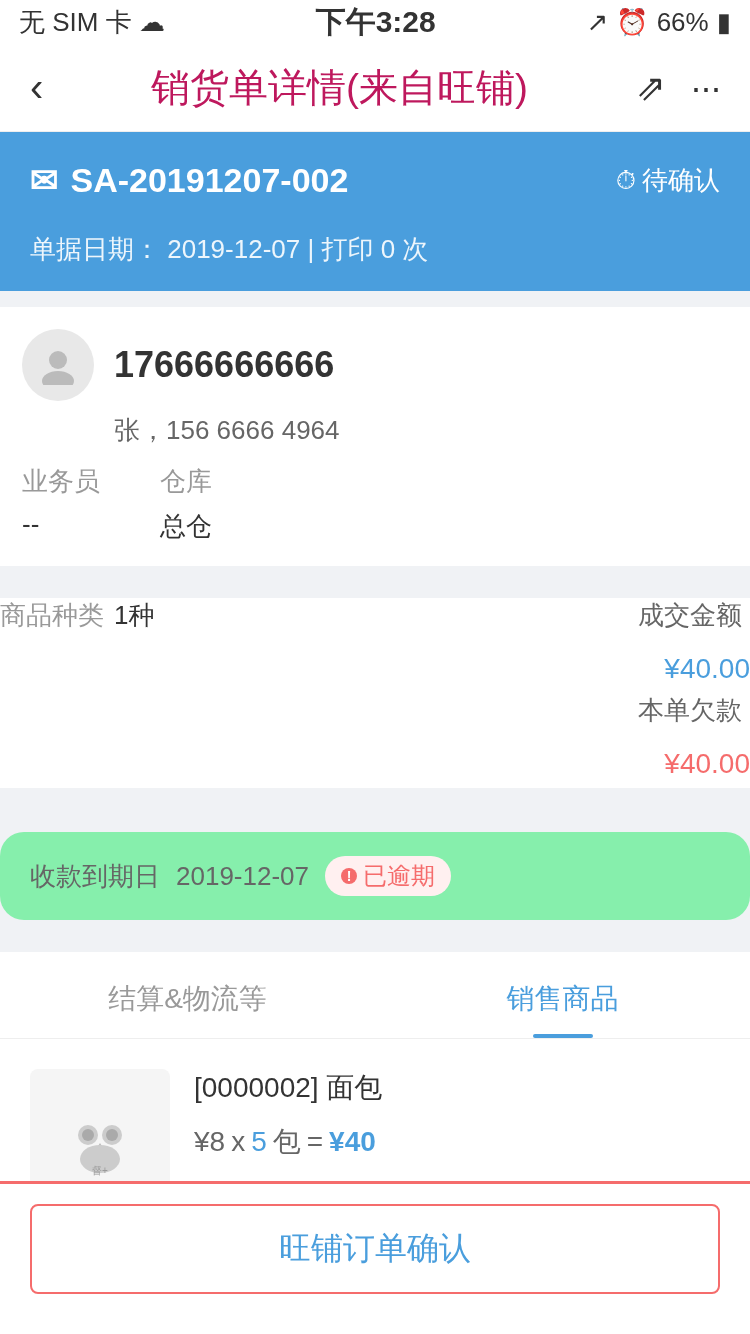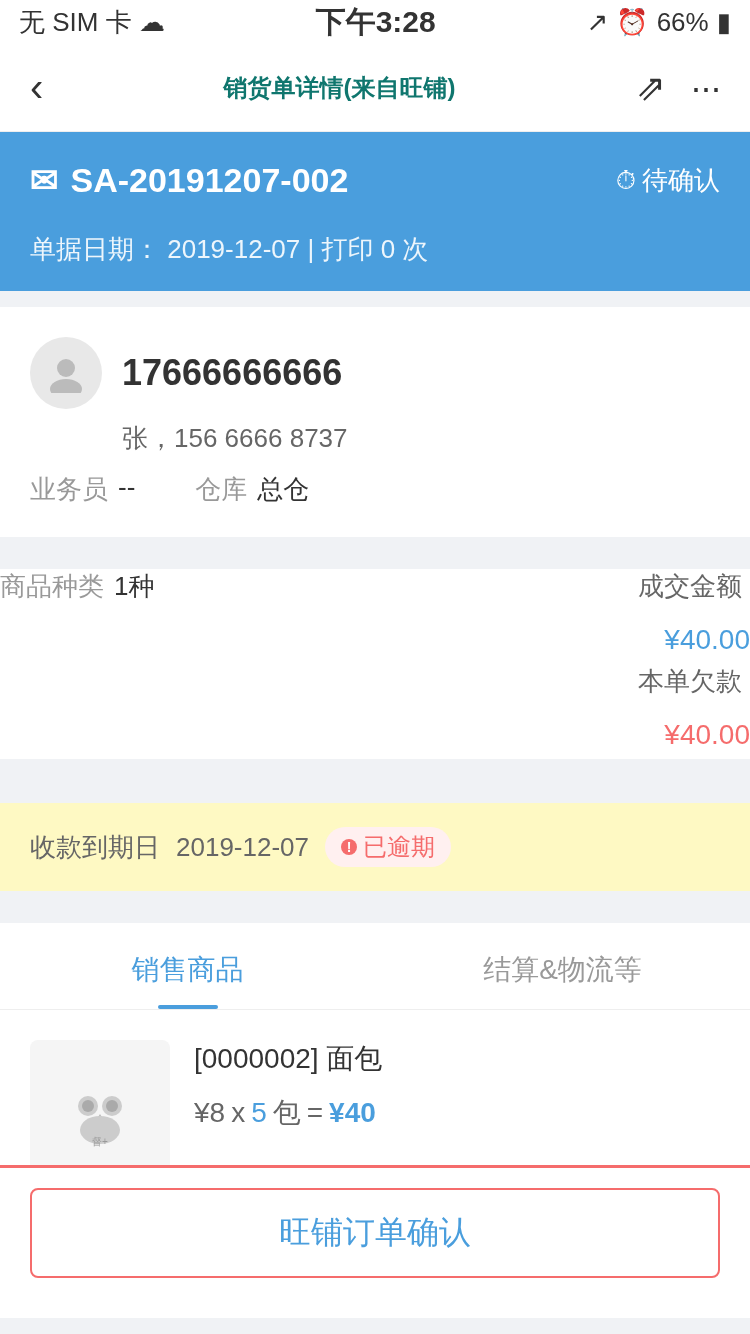--- a/index.html
+++ b/index.html
@@ -32,23 +32,23 @@
     .nav-bar {
       height: 88px;
       background: #fff;
       display: flex;
       align-items: center;
       justify-content: space-between;
       padding: 0 30px;
       border-bottom: 1px solid #eee;
     }
     .nav-title {
-      font-size: 24px;
-      font-weight: 700;
-      color: #0f766e;
+      font-size: 39px;
+      font-weight: 400;
+      color: #be185d;
     }
     .nav-left, .nav-right {
       display: flex;
       align-items: center;
       gap: 24px;
     }
     .back-icon {
       font-size: 40px;
       color: #333;
       cursor: pointer;
@@ -83,21 +83,21 @@
     }
     .order-date {
       color: rgba(255,255,255,0.9);
       font-size: 26px;
       margin-top: 32px;
     }
 
     
     .customer-section {
       background: #fff;
-      padding: 30px;
+      padding: 22px;
       margin-bottom: 16px;
     }
     .customer-top {
       display: flex;
       align-items: center;
       gap: 20px;
       margin-bottom: 12px;
     }
     .avatar {
       width: 72px;
@@ -122,21 +122,21 @@
       margin-bottom: 16px;
       padding-left: 92px;
     }
     .customer-info-row {
       display: flex;
       gap: 60px;
       font-size: 26px;
       color: #666;
       padding-left: 0;
     }
-    .info-item { display: flex; gap: 10px; }
+    .info-item { display: flex; gap: 10px; flex-direction: column; }
     .info-label { color: #999; }
     .info-value { color: #333; }
 
     
     .stats-section {
       background: #fff;
       margin-bottom: 28px;
       display: flex;
       justify-content: space-between;
       align-items: flex-start;
@@ -155,28 +155,29 @@
       margin-bottom: 8px;
       font-size: 26px;
       flex-direction: column;
     }
     .stat-label { color: #666; }
     .stat-value { color: #4a9edd; font-size: 28px; min-width: 120px; text-align: right; }
     .stat-value.red { color: #f56c6c; }
 
     
     .due-section {
-      background: #fef9c3;
+      background: #86efac;
       padding: 24px 30px;
       margin-bottom: 16px;
       display: flex;
       align-items: center;
       gap: 16px;
       font-size: 26px;
       color: #666;
+      border-radius: 24px;
     }
     .overdue-badge {
       background: #fff0f0;
       color: #f56c6c;
       border-radius: 20px;
       padding: 4px 16px;
       font-size: 24px;
       display: flex;
       align-items: center;
       gap: 6px;
@@ -268,21 +269,21 @@
 
     
     .content-bottom {
       background: #f0f2f5;
       height: 200px;
     }
 
     
     .confirm-btn-wrapper {
       position: fixed;
-      bottom: 16px;
+      bottom: 0;
       left: 0;
       width: 750px;
       background: #fff;
       padding: 20px 30px 40px;
       border-top: 3px solid #f56c6c;
     }
     .confirm-btn {
       width: 100%;
       height: 90px;
       border: 2px solid #f56c6c;
@@ -352,21 +353,21 @@
 <div class="customer-section">
   <div class="customer-top">
     <div class="avatar">
       <svg width="40" height="40" viewBox="0 0 40 40" fill="none">
         <circle cx="20" cy="15" r="9" fill="#bbb"></circle>
         <ellipse cx="20" cy="36" rx="16" ry="10" fill="#bbb"></ellipse>
       </svg>
     </div>
     <div class="customer-phone">17666666666</div>
   </div>
-  <div class="customer-name">张，156 6666 8737</div>
+  <div class="customer-name">张，156 6666 4964</div>
   <div class="customer-info-row">
     <div class="info-item">
       <span class="info-label">业务员</span>
       <span class="info-value">--</span>
     </div>
     <div class="info-item">
       <span class="info-label">仓库</span>
       <span class="info-value">总仓</span>
     </div>
   </div>
@@ -401,25 +402,25 @@
   <span class="overdue-badge">
     <span class="overdue-dot">!</span>
     <span>已逾期</span>
   </span>
 </div>
 
 <div class="separator"></div>
 
 <div class="tabs-section">
   <div class="tabs-header">
+    <div class="tab">
+      <span>结算&amp;物流等</span>
+    </div>
     <div class="tab active">
       <span>销售商品</span>
-    </div>
-    <div class="tab">
-      <span>结算&amp;物流等</span>
     </div>
   </div>
 
   <div class="product-list">
     <div class="product-item">
       <div class="product-image">
         <svg width="80" height="80" viewBox="0 0 80 80" fill="none">
 
           <circle cx="28" cy="36" r="10" fill="#ccc"></circle>
           <circle cx="52" cy="36" r="10" fill="#ccc"></circle>

